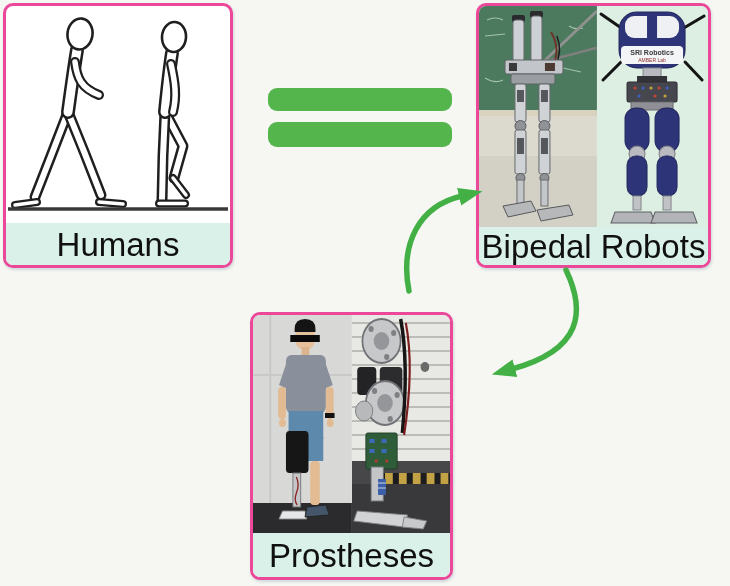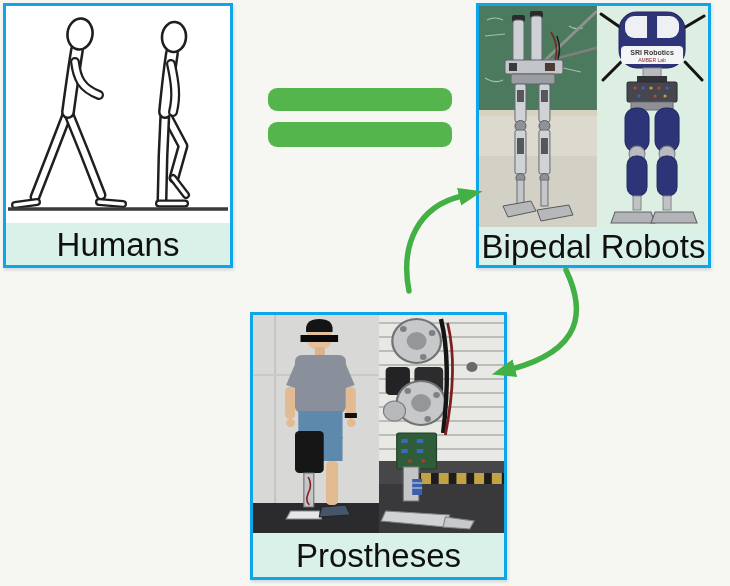--- a/index.html
+++ b/index.html
@@ -1,23 +1,23 @@
 <!DOCTYPE html>
 <html><head>
 <meta charset="utf-8">
 <style>
   html,body{margin:0;padding:0;background:#f6f7f3;}
   #canvas{position:relative;width:730px;height:586px;background:#f6f7f3;overflow:hidden;
           font-family:"Liberation Sans",sans-serif;}
-  .box{position:absolute;box-sizing:border-box;border:3px solid #0ea5e9;border-radius:0;
+  .box{position:absolute;box-sizing:border-box;border:3px solid #ec4899;border-radius:10px;
        background:#fff;overflow:hidden;display:flex;flex-direction:column;
        box-shadow:1px 2px 3px rgba(110,135,150,.28);}
   #humans-box{left:3px;top:3px;width:230px;height:265px;}
   #robots-box{left:476px;top:3px;width:235px;height:265px;}
-  #prost-box{left:250px;top:312px;width:257px;height:268px;}
+  #prost-box{left:250px;top:312px;width:203px;height:268px;}
   .photos{flex:1;display:flex;min-height:0;}
   .photos svg{display:block;height:100%;}
   .label-bar{background:#d9f1e9;display:flex;align-items:center;justify-content:center;
              font-size:33px;line-height:1;color:#101010;flex:0 0 auto;width:100%;}
   #humans-box .label-bar{height:42px;}
   #robots-box .label-bar{height:38px;}
   #prost-box .label-bar{height:44px;}
   .eq{position:absolute;left:268px;width:184px;background:#55b54d;border-radius:9px;}
   #eq-top{top:88px;height:23px;}
   #eq-bottom{top:122px;height:25px;}

